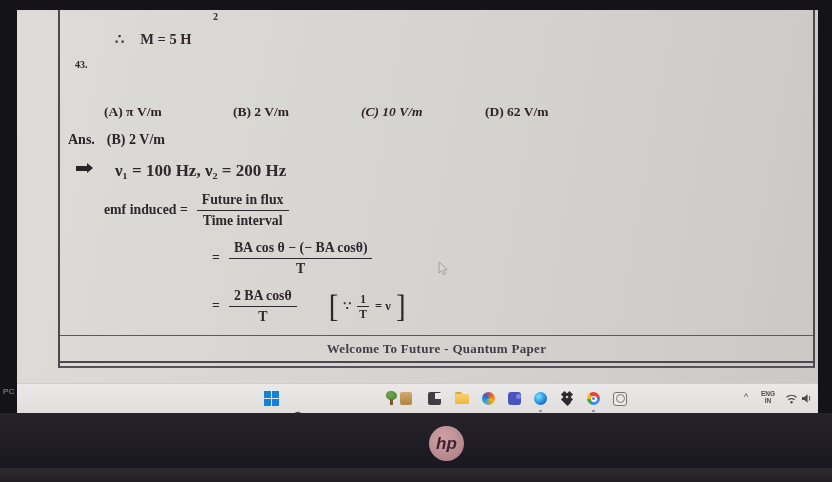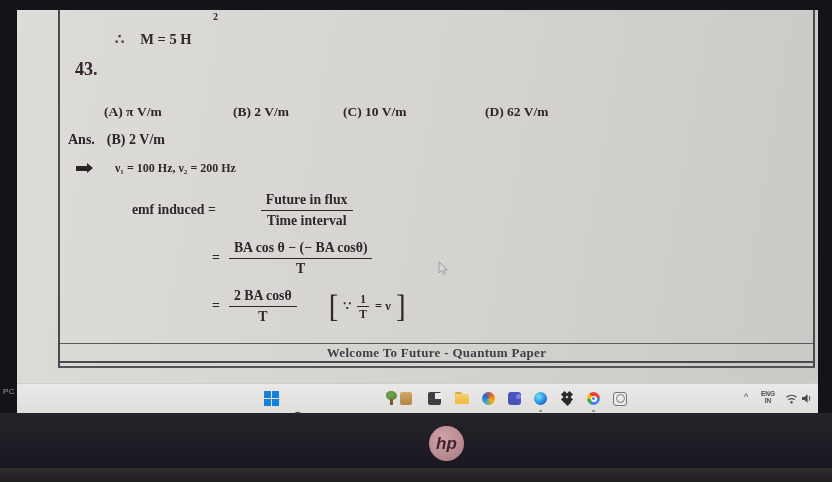--- a/index.html
+++ b/index.html
@@ -16,47 +16,47 @@
   
   .page{
     position:absolute;left:58px;top:10px;width:757px;height:358px;box-sizing:border-box;
     border-left:2px solid #4b4950;border-right:2px solid #4b4950;border-bottom:2px solid #55535a;
     font-family:"Liberation Serif","DejaVu Serif",serif;color:#32282e;
   }
   .doc-abs{position:absolute;white-space:nowrap;}
   .stray{left:153px;top:1px;font-size:10px;font-weight:700;}
   .conclusion{left:55px;top:21px;font-size:14.5px;font-weight:600;text-align:right;}
   .conclusion .sym{margin-right:16px;}
-  .qnum{left:15px;top:49px;font-size:18px;font-weight:700;color:#31232a;}
+  .qnum{left:15px;top:49px;font-size:10px;font-weight:700;color:#31232a;}
   .qline1{left:58px;top:49px;font-size:14px;font-weight:600;letter-spacing:.25px;word-spacing:1.4px;color:#31232a;}
   .qline2{left:58px;top:71px;font-size:14px;font-weight:600;letter-spacing:.25px;word-spacing:1.6px;color:#31232a;}
   .opt{top:94px;font-size:13.5px;font-weight:600;color:#31232a;}
-  .optA{left:44px;} .optB{left:173px;} .optC{left:283px;} .optD{left:425px;}
+  .optA{left:44px;} .optB{left:173px;} .optC{left:301px;font-style:italic;} .optD{left:425px;}
   .answer{left:8px;top:122px;font-size:14px;font-weight:700;color:#2c2329;}
   .answer .a-txt{margin-left:12px;}
   .bullet{left:16px;top:156px;width:11px;height:5px;background:#2b2228;}
   .bullet:after{content:"";position:absolute;left:11px;top:-3px;border-left:6px solid #2b2228;border-top:5.5px solid transparent;border-bottom:5.5px solid transparent;}
-  .freq{left:55px;top:151px;font-size:12px;font-weight:600;}
+  .freq{left:55px;top:151px;font-size:17px;font-weight:600;}
   .mathrow{position:absolute;display:flex;align-items:center;font-size:13.8px;font-weight:600;color:#2f272e;white-space:nowrap;}
-  .row-emf{left:72px;top:181px;gap:36px;}
+  .row-emf{left:44px;top:181px;}
   .row-eq2{left:152px;top:229px;}
   .row-eq3{left:152px;top:277px;}
   .eqsign{margin-right:9px;}
   .emf-label{margin-right:9px;}
   .frac{display:inline-block;text-align:center;vertical-align:middle;}
   .frac .num{display:block;border-bottom:1.4px solid #2f272e;padding:1px 5px 2px;}
   .frac .den{display:block;padding-top:2px;}
   .noteg{display:flex;align-items:center;margin-left:32px;font-weight:600;}
   .brk{font-size:29px;font-weight:400;line-height:1;transform:scaleY(1.12);color:#2f272e;}
   .note-body{display:flex;align-items:center;margin:0 5px;gap:6px;font-size:12.5px;}
   .minifrac{display:inline-block;text-align:center;font-size:11.5px;}
   .minifrac .num{display:block;border-bottom:1px solid #2f272e;padding:0 3px 1px;}
   .minifrac .den{display:block;padding-top:1px;}
   .page-footer{
-    position:absolute;left:0;right:0;bottom:3px;height:20px;box-sizing:border-box;
+    position:absolute;left:0;right:0;bottom:3px;height:28px;box-sizing:border-box;
     border-top:1px solid #5a5962;border-bottom:2px solid #4a4950;
     display:flex;align-items:center;justify-content:center;
     font-size:13px;font-weight:600;color:#3f3e46;letter-spacing:.3px;
   }
   
   .cursor{position:absolute;left:438px;top:262px;opacity:.75;}
   
   .taskbar{
     position:absolute;left:17px;top:383px;width:801px;height:30px;
     background:linear-gradient(#eae9e8,#dfdedd);border-top:1px solid rgba(0,0,0,.07);

